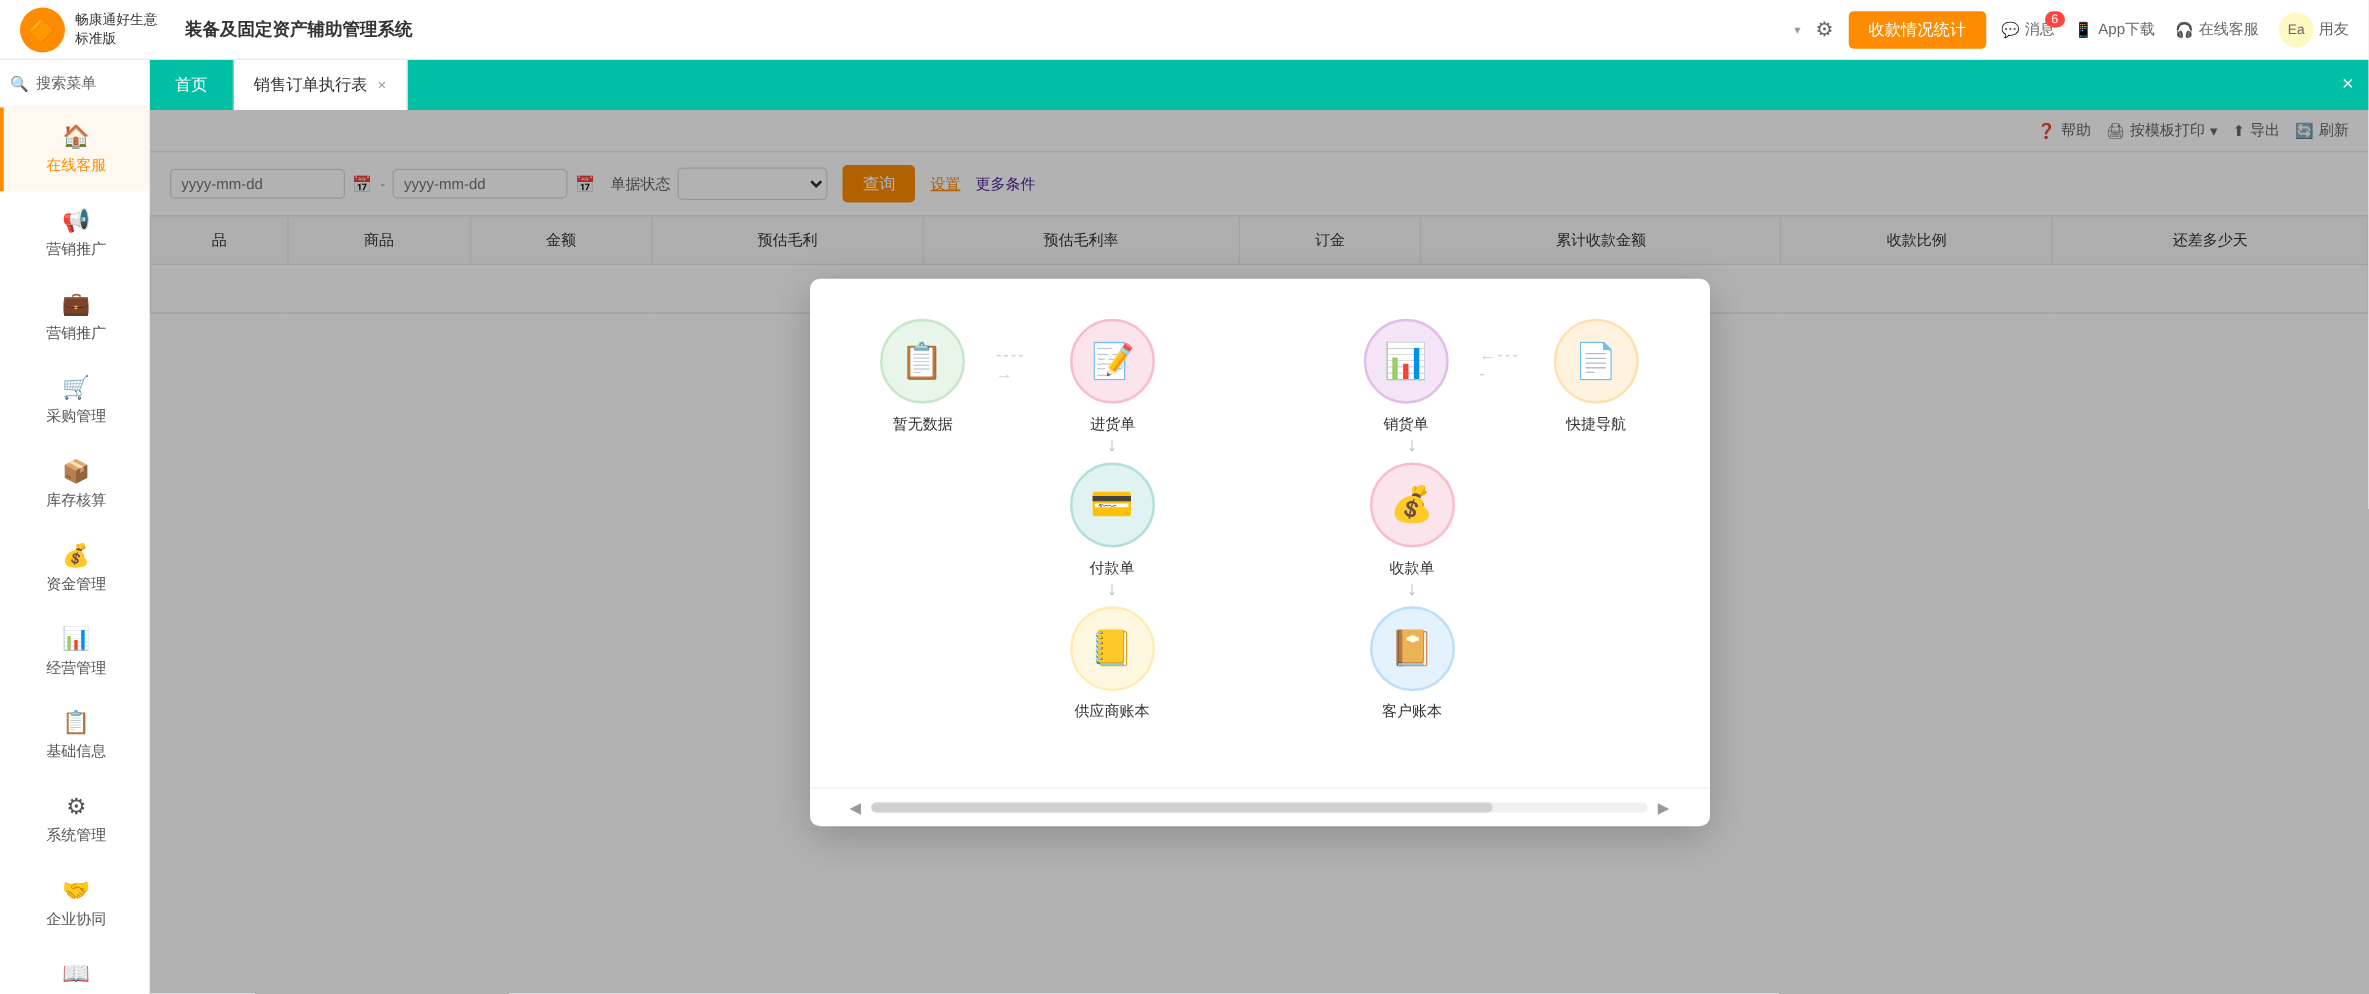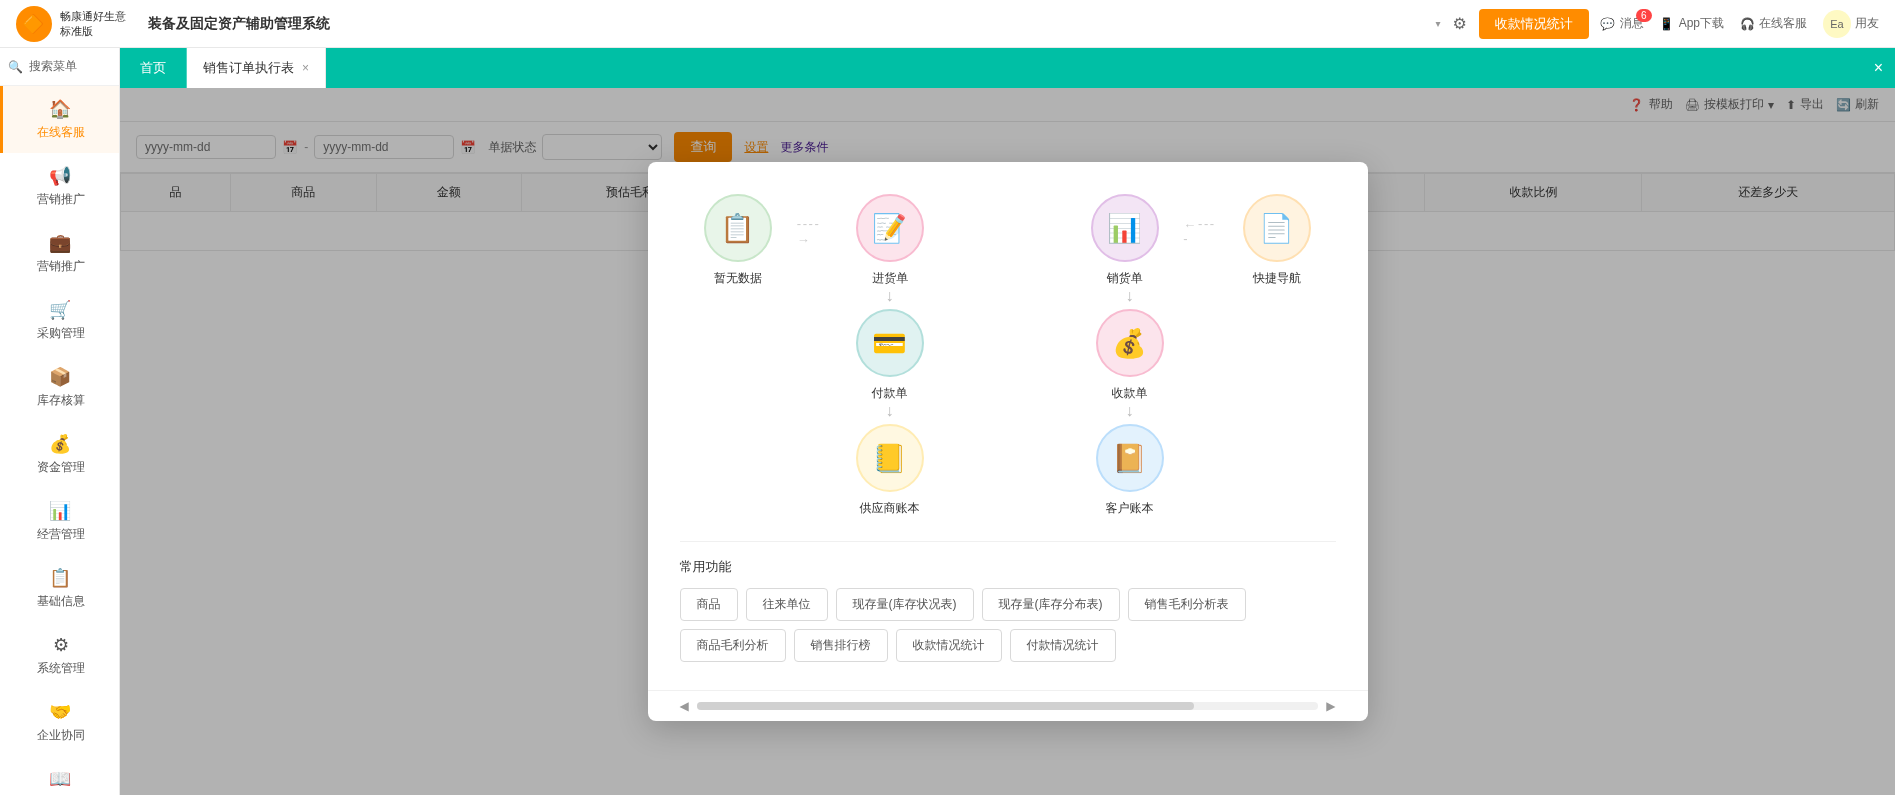--- a/index.html
+++ b/index.html
@@ -421,34 +421,20 @@
                     <div class="flow-label">供应商账本</div>
                   </div>
                   <div style="width:120px;"></div>
                   <div class="flow-node">
                     <div class="flow-circle blue">📔</div>
                     <div class="flow-label">客户账本</div>
                   </div>
                 </div>
               </div>
 
-              <div class="common-section">
-                <div class="common-title">常用功能</div>
-                <div class="common-buttons">
-                  <button class="common-btn">商品</button>
-                  <button class="common-btn">往来单位</button>
-                  <button class="common-btn">现存量(库存状况表)</button>
-                  <button class="common-btn">现存量(库存分布表)</button>
-                  <button class="common-btn">销售毛利分析表</button>
-                  <button class="common-btn">商品毛利分析</button>
-                  <button class="common-btn">销售排行榜</button>
-                  <button class="common-btn">收款情况统计</button>
-                  <button class="common-btn">付款情况统计</button>
-                </div>
-              </div>
             </div>
 
             <div class="scroll-bar-container">
               <span class="scroll-arrow">◀</span>
               <div class="scroll-track">
                 <div class="scroll-thumb"></div>
               </div>
               <span class="scroll-arrow">▶</span>
             </div>
           </div>

